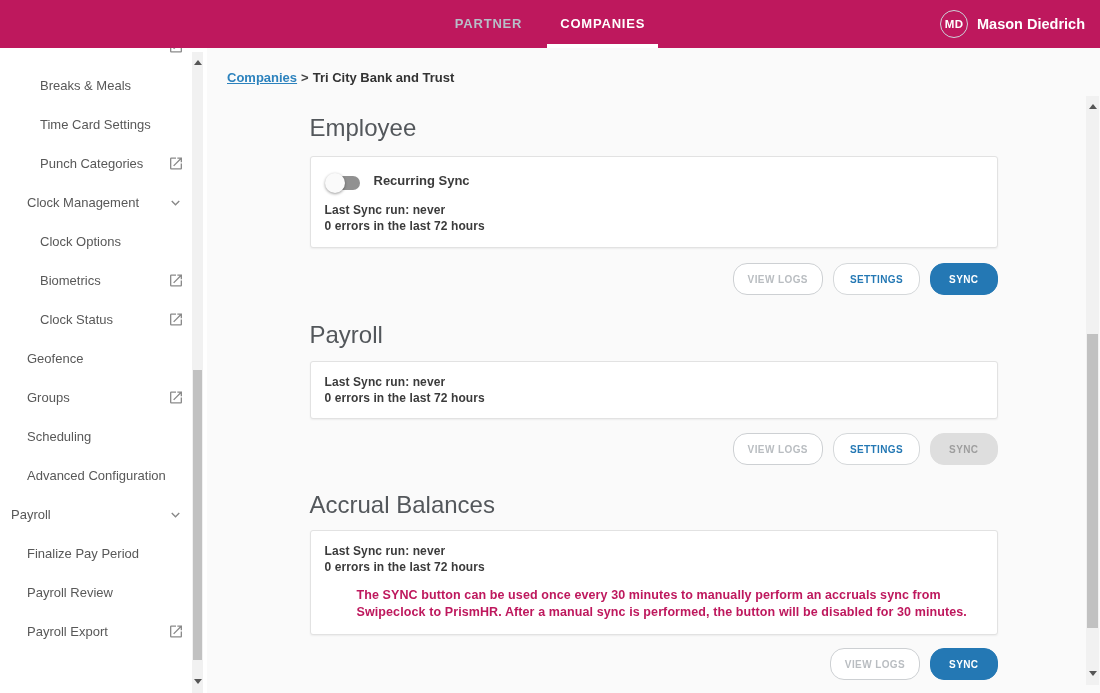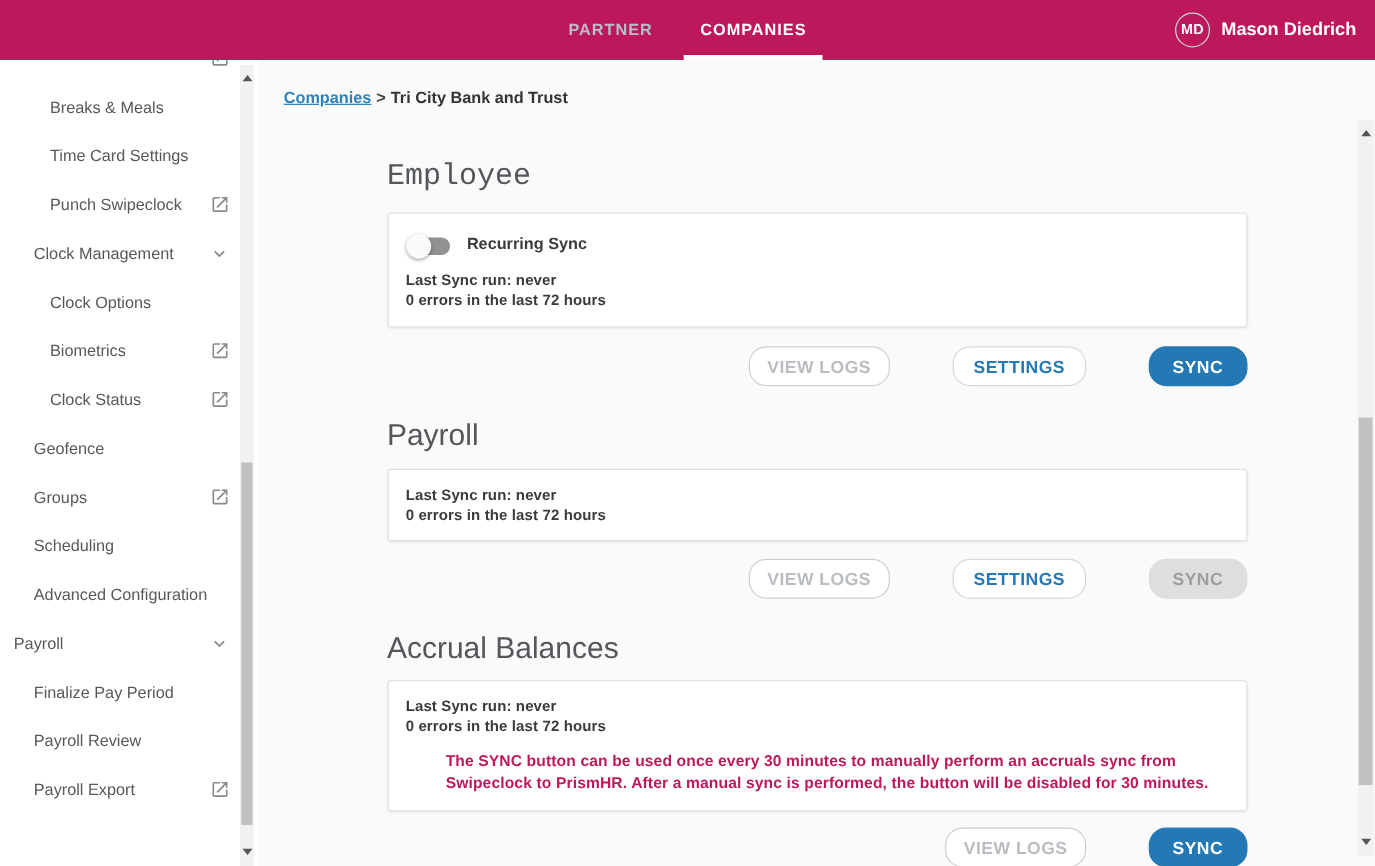--- a/index.html
+++ b/index.html
@@ -36,21 +36,21 @@
   #main-scroll { left:1086px; top:96px; width:13px; height:589px; }
 
   
   .main { position:absolute; left:207px; top:48px; right:0; bottom:0; background:#fafafa; overflow:hidden; }
   .breadcrumb { padding:22px 16px 0 20px; height:56px; font-size:13px; color:#333333; font-weight:bold; }
   .breadcrumb a { color:#2c82bd; text-decoration:underline; cursor:pointer; }
   .bc-sep { margin:0 4px; color:#444444; font-weight:bold; }
 
   .column { width:688px; margin:0 auto; }
   .section-title { font-size:24px; font-weight:400; color:#53575b; line-height:28px; }
-  .st-1 { margin-top:24px;font-family:Liberation Mono, monospace; }
+  .st-1 { margin-top:10px; }
   .st-2 { margin-top:26px; }
   .st-3 { margin-top:26px; }
 
   .card { background:#ffffff; border:1px solid #e2e2e2; border-radius:3px; box-shadow:0 1px 2px rgba(0,0,0,0.06); padding:14px 14px 13px 14px; }
   .card-1 { margin-top:14px; padding-top:16px; }
   .card-2 { margin-top:12px; padding-top:12px; padding-bottom:12px; }
   .card-3 { margin-top:11px; padding-top:12px; }
 
   .toggle-row { display:flex; gap:13px; height:20px; margin-bottom:9px; }
   .switch { position:relative; width:36px; height:20px; cursor:pointer; flex:0 0 auto; }
@@ -58,21 +58,21 @@
   .switch .thumb { position:absolute; left:0; top:0; width:20px; height:20px; border-radius:50%; background:#fafafa; box-shadow:0 1px 3px rgba(0,0,0,0.4); }
   .toggle-label { font-size:13px; font-weight:bold; color:#3b3b3b; }
 
   .sync-line { font-size:12px; font-weight:bold; color:#3b3b3b; line-height:16px; letter-spacing:0.1px; }
   .sync-note { margin-top:12px; font-size:12.5px; font-weight:bold; color:#be185d; line-height:17px; letter-spacing:0.1px;margin-left:32px; }
 
   .btn-row { display:flex; justify-content:flex-end; gap:10px; }
   .br-1 { margin-top:15px; }
   .br-2 { margin-top:14px; }
   .br-3 { margin-top:13px; }
-  .btn { height:32px; display:flex; align-items:center; justify-content:center; font-size:14px; font-weight:bold; letter-spacing:0.4px; border-radius:14px; cursor:pointer; font-family:"Liberation Sans", sans-serif;margin-left:40px; }
+  .btn { height:32px; display:flex; align-items:center; justify-content:center; font-size:10px; font-weight:bold; letter-spacing:0.4px; border-radius:14px; cursor:pointer; font-family:"Liberation Sans", sans-serif; }
   .btn-outline-muted { background:#ffffff; border:1px solid #cdd0d3; color:#b9bdc1; padding:0 14px; }
   .btn-outline-primary { background:#ffffff; border:1px solid #d5d8da; color:#2478b4; padding:0 16px; }
   .btn-primary { background:#2478b4; border:1px solid #2478b4; color:#ffffff; padding:0 18px; }
   .btn-disabled { background:#dedede; border:1px solid #dedede; color:#9e9e9e; padding:0 18px; cursor:default; }
 </style>
 </head>
 <body>
 
 <div class="navbar">
   <div class="nav-tabs">
@@ -99,21 +99,21 @@
 
     <div class="side-item lv2">
       <span class="lbl">Breaks &amp; Meals</span>
     </div>
 
     <div class="side-item lv2">
       <span class="lbl">Time Card Settings</span>
     </div>
 
     <div class="side-item lv2">
-      <span class="lbl">Punch Swipeclock</span>
+      <span class="lbl">Punch Categories</span>
       <span class="side-ic">
         <svg width="16" height="16" viewBox="0 0 24 24">
             <path fill="#8a8a8a" d="M19 19H5V5h7V3H5a2 2 0 0 0-2 2v14a2 2 0 0 0 2 2h14c1.1 0 2-.9 2-2v-7h-2v7zM14 3v2h3.59l-9.83 9.83 1.41 1.41L19 6.41V10h2V3h-7z"></path>
           </svg>
       </span>
     </div>
 
     <div class="side-item lv1">
       <span class="lbl">Clock Management</span>
       <span class="side-ic">

